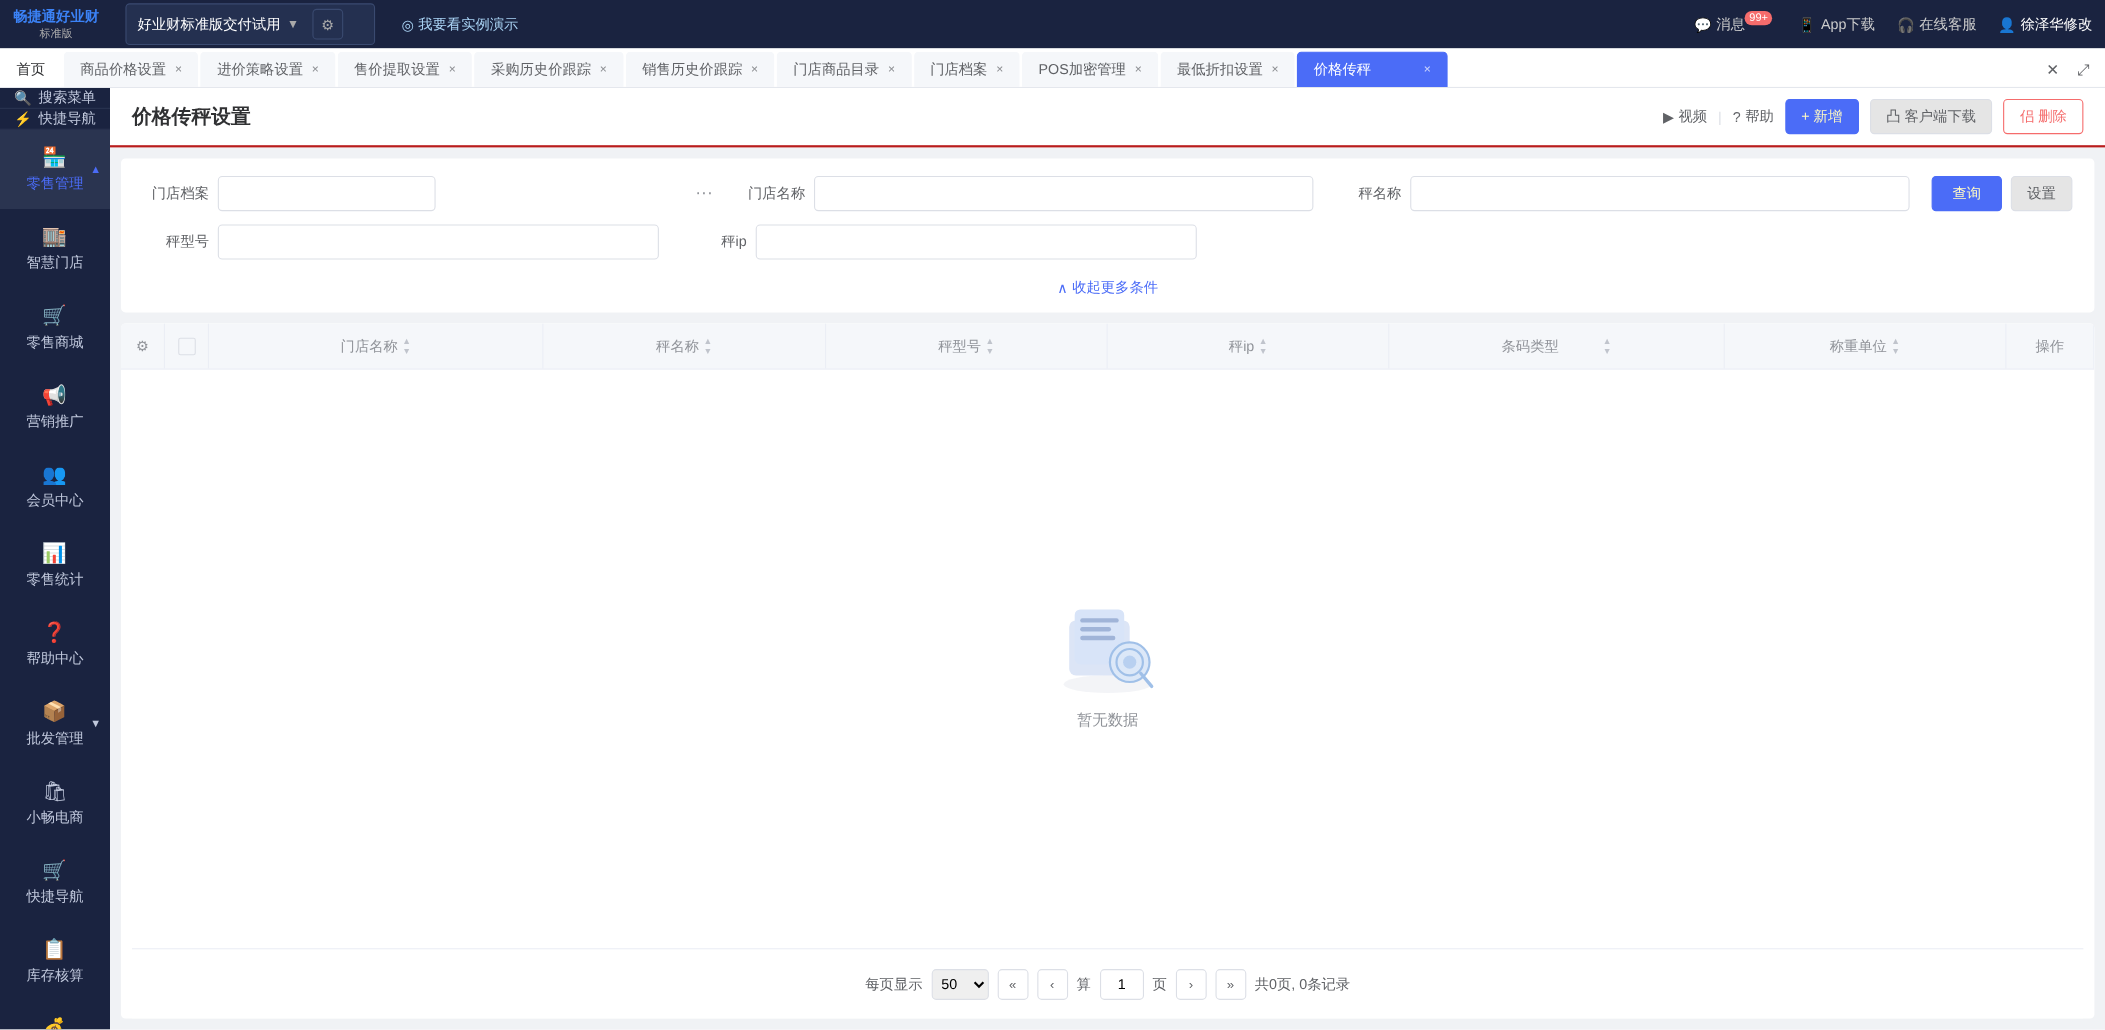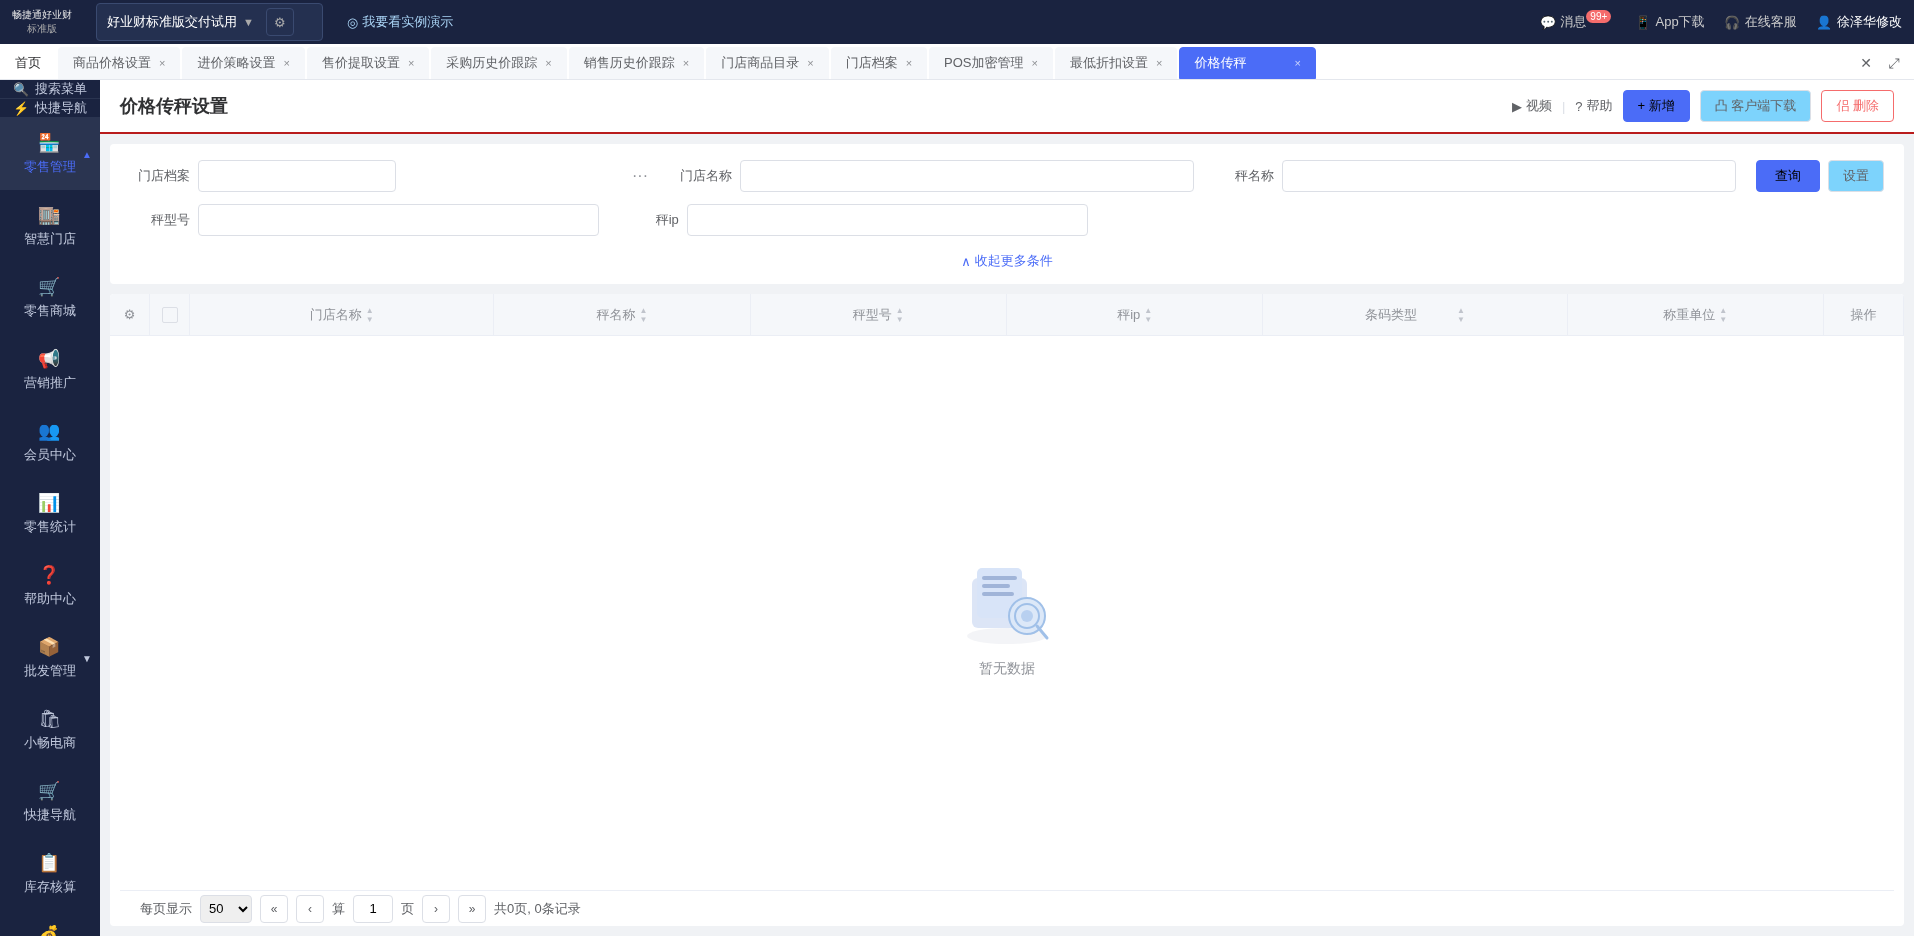--- a/index.html
+++ b/index.html
@@ -21,23 +21,23 @@
       gap: 8px;
     }
     .app-logo {
       display: flex;
       flex-direction: column;
       align-items: center;
       color: #fff;
       font-size: 11px;
     }
     .app-logo .logo-title {
-      font-size: 10px;
-      font-weight: normal;
-      color: #e5e5e5;
+      font-size: 13px;
+      font-weight: bold;
+      color: #3b82f6;
       white-space: nowrap;
     }
     .app-logo .logo-sub {
       font-size: 10px;
       color: #aaa;
     }
     .version-select {
       margin-left: 16px;
       background: #243050;
       border: 1px solid #3a4a70;
@@ -267,25 +267,25 @@
       cursor: pointer;
       border: 1px solid #dcdfe6;
       background: #fff;
       color: #606266;
       display: flex;
       align-items: center;
       gap: 4px;
     }
     .btn-primary {
       background: #4b6cf7;
-      color: #000000;
+      color: #fef9c3;
       border-color: #4b6cf7;
     }
     .btn-default {
-      background: #7dd3fc;
+      background: #e5e5e5;
       color: #606266;
       border-color: #dcdfe6;
     }
     .btn-danger {
       background: #fff;
       color: #f56c6c;
       border-color: #f56c6c;
     }
 
     
@@ -412,24 +412,24 @@
       width: 120px;
       height: 100px;
     }
     .empty-text {
       color: #909399;
       font-size: 14px;
     }
 
     
     .pagination {
-      height: 36px;
-      display: flex;
-      align-items: center;
-      justify-content: flex-start;
+      height: 64px;
+      display: flex;
+      align-items: center;
+      justify-content: center;
       gap: 8px;
       padding: 0 20px;
       border-top: 1px solid #ebeef5;
       background: #fff;
       margin: 0 10px;
       font-size: 13px;
       color: #606266;
     }
     .page-size-select {
       height: 28px;

